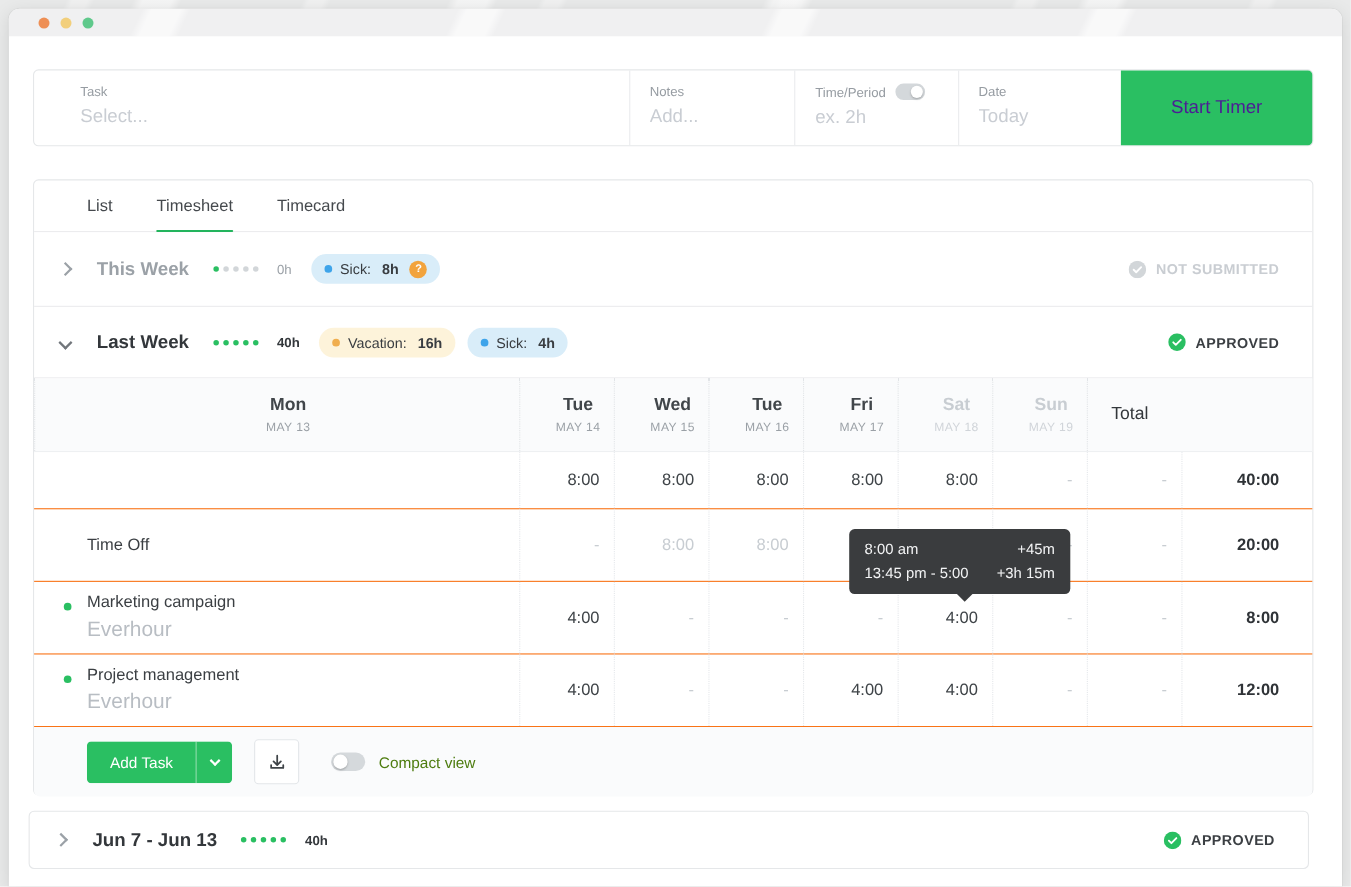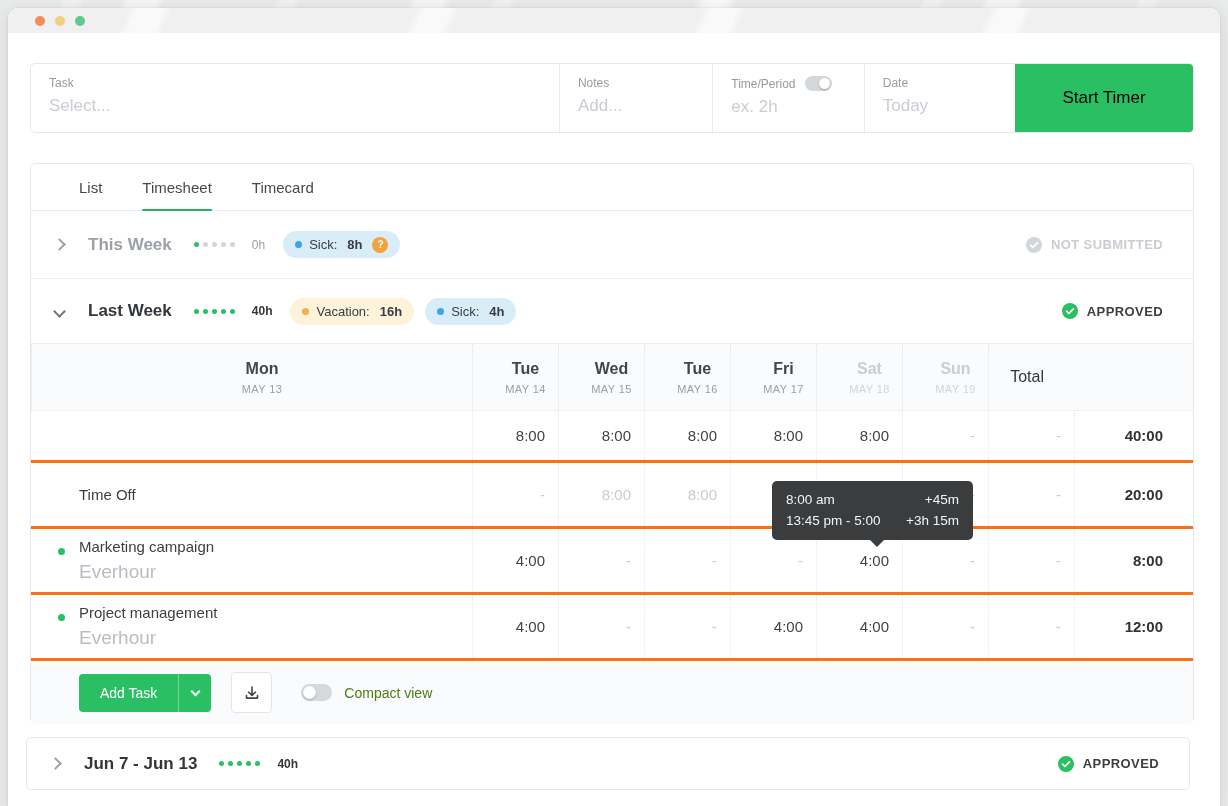--- a/index.html
+++ b/index.html
@@ -36,39 +36,39 @@
         transparent 0, transparent 110px,
         rgba(255,255,255,.6) 118px, rgba(255,255,255,.6) 142px,
         transparent 150px, transparent 260px);
   }
   .tl-dot { width:10px; height:10px; border-radius:50%; cursor:pointer; }
 
   
   .form-card {
     position:absolute; left:22px; top:55px; width:1164px; height:70px;
     background:#fff; border:1px solid #e5e7e9; border-radius:5px;
-    display:flex; align-items:stretch;
+    display:flex; align-items:stretch;padding-left:24px;
   }
   .f-field { padding:12px 0 0 18px; }
   .f-task  { width:534px; }
   .f-notes { width:155px; border-left:1px solid #eaecee; }
   .f-time  { width:153px; border-left:1px solid #eaecee; }
   .f-date  { width:153px; border-left:1px solid #eaecee; }
   .f-label { font-size:12px; color:#969ca2; display:flex; align-items:center; gap:9px; }
   .f-input {
     display:block; border:0; outline:0; background:transparent;
     font-family:inherit; font-size:17px; color:#3d4145; width:92%;
     padding:6px 0 0 0;
   }
   .f-input::placeholder { color:#c9cdd3; }
   .mini-toggle { width:27px; height:15px; border-radius:8px; background:#d4d8db; position:relative; cursor:pointer; }
   .mini-toggle .knob { position:absolute; right:2px; top:2px; width:11px; height:11px; border-radius:50%; background:#fff; box-shadow:0 1px 2px rgba(0,0,0,.25); }
   .start-btn {
     margin-left:auto; width:180px; height:68px; border:0; cursor:pointer;
-    border-radius:0 4px 4px 0; color:#000000; font-size:17px; font-family:inherit;
+    border-radius:0 4px 4px 0; color:#4c1d95; font-size:17px; font-family:inherit;
   }
 
   
   .main-card {
     position:absolute; left:22px; top:155px; width:1164px; height:560px;
     background:#fff; border:1px solid #e5e7e9; border-radius:5px;
   }
   .tabs { height:47px; display:flex; padding-left:48px; gap:40px; border-bottom:1px solid #ececee; }
   .tab { display:flex; align-items:center; font-size:15px; color:#45494d; position:relative; cursor:pointer; }
   .tab.active::after { content:""; position:absolute; left:0; right:0; bottom:-1px; height:2px; border-radius:1px; background:#23b45d; }
@@ -104,21 +104,21 @@
   .sorter { display:flex; flex-direction:column; gap:3px; cursor:pointer; padding-top:2px; }
   .sorter .cu { width:6px; height:6px; border-left:1.6px solid #b4babf; border-top:1.6px solid #b4babf; transform:rotate(45deg); }
   .sorter .cd { width:6px; height:6px; border-right:1.6px solid #b4babf; border-bottom:1.6px solid #b4babf; transform:rotate(45deg); }
   .dayh { border-left:1px dotted #e1e4e7; display:flex; flex-direction:column; align-items:center; justify-content:center; padding-left:20px; }
   .dayh .d { font-size:16px; font-weight:600; color:#41464a; }
   .dayh .dt { font-size:11px; color:#9aa0a6; margin-top:5px; letter-spacing:.4px; }
   .dayh.weekend .d { color:#c8cdd2; }
   .dayh.weekend .dt { color:#d0d4d9; }
   .totalh { border-left:1px dotted #e1e4e7; display:flex; align-items:center; justify-content:flex-end; padding-right:30px; font-size:16px; font-weight:400; color:#33373b; }
 
-  .trow { border-bottom:3px solid #f97316; }
+  .trow { border-bottom:1px solid #f97316; }
   .trow.h52 { height:52px; } .trow.h66 { height:66px; }
   .tcell { padding-left:48px; position:relative; display:flex; flex-direction:column; justify-content:center; }
   .tdot { position:absolute; left:27px; width:7px; height:7px; border-radius:50%; background:#2abf62; top:19px; }
   .tname { font-size:15px; color:#3b3f43; }
   .tproj { font-size:19px; color:#b8bdc3; margin-top:6px; }
   .vcell { border-left:1px dotted #e4e7ea; display:flex; align-items:center; justify-content:flex-end; padding-right:13px; font-size:15px; color:#3f4448; }
   .vcell.dash, .vcell.muted { color:#c8cdd2; }
   .vtotal { border-left:1px dotted #e4e7ea; display:flex; align-items:center; justify-content:flex-end; padding-right:30px; font-size:15px; font-weight:700; color:#2f3337; }
 
   .tfoot { height:63px; background:#fafbfc; display:flex; align-items:center; padding-left:48px; border-radius:0 0 5px 5px; }

